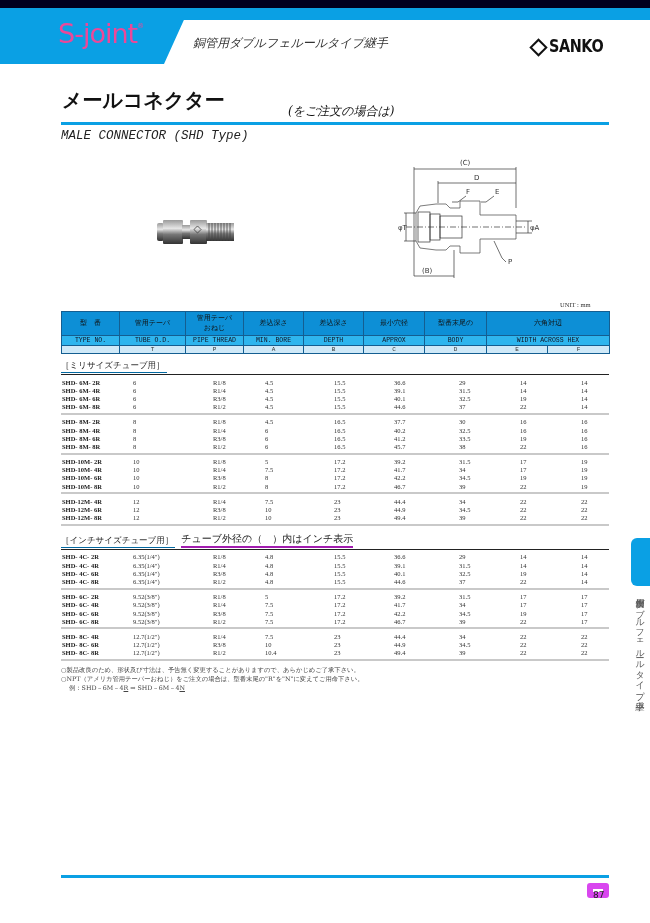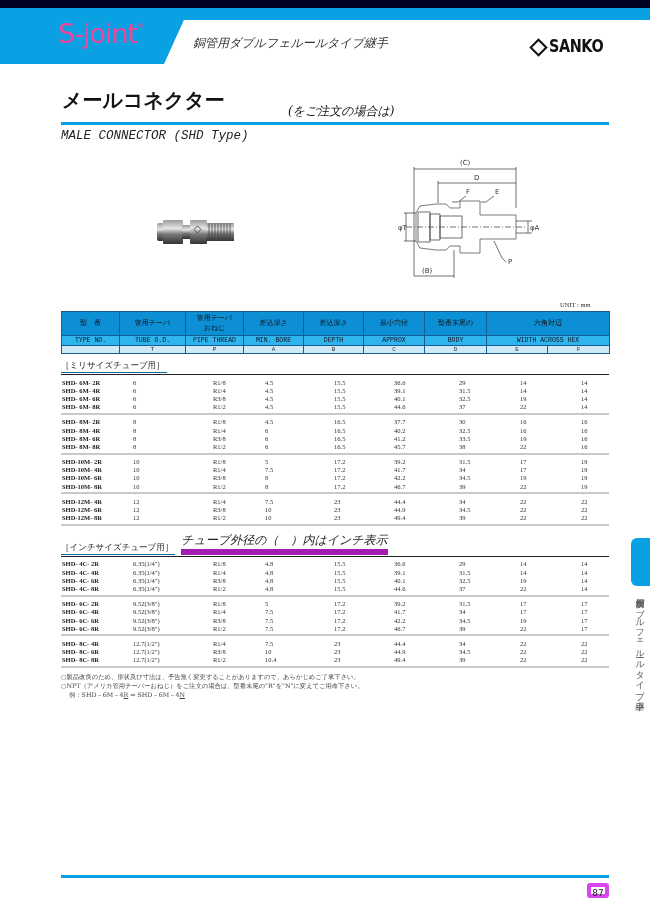--- a/index.html
+++ b/index.html
@@ -32,21 +32,21 @@
   table.spec { width: 548px; border-collapse: collapse; table-layout: fixed; font-family: Liberation Mono, monospace; border-radius: 11px; }
   table.spec col.c0 { width: 58px; } table.spec col.c1 { width: 66px; } table.spec col.c2 { width: 58px; }
   table.spec col.c3 { width: 60px; } table.spec col.c4 { width: 60px; } table.spec col.c5 { width: 61px; }
   table.spec col.c6 { width: 62px; } table.spec col.c7 { width: 61px; } table.spec col.c8 { width: 62px; }
   .hdr-jp td { background: #0d8fd6; color: #111; font-size: 7px; text-align: center; height: 24px; border: 1px solid #145e91; line-height: 1.3; }
   .hdr-en td { background: #2eb5ee; color: #112; font-size: 6.5px; text-align: center; height: 10px; border: 1px solid #145e91; }
   .hdr-sym td { background: #cfe9f8; color: #333; font-size: 6px; text-align: center; height: 8px; border: 1px solid #145e91; }
 
   .section-label { font-family: "DejaVu Serif", serif; font-size: 8.5px; color: #222; margin-top: 6px; display: flex; align-items: flex-end; gap: 6px; }
   .section-label .bracket { border-bottom: 1px solid #0369a1; padding-right: 2px; }
-  .section-label .note { font-size: 12px; border-bottom: 6px solid #a21caf; font-style: italic; }
+  .section-label .note { font-size: 10px; border-bottom: 2px solid #a21caf; }
   .section-rule { height: 1px; background: #222; margin-top: 1px; }
 
   .group { border-bottom: 2px solid #c9c9c9; padding: 3px 0 2px 0; }
   .row { display: flex; height: 8.2px; align-items: center; font-family: "Liberation Serif", serif; font-size: 6.5px; color: #333; }
   .row span { display: block; overflow: hidden; white-space: nowrap; }
   .row .r-type { width: 62px; padding-left: 1px; font-weight: bold; color: #222; }
   .row .r-t { width: 86px; padding-left: 10px; }
   .row .r-p { width: 54px; padding-left: 4px; }
   .row .r-a { width: 71px; padding-left: 2px; }
   .row .r-b { width: 60px; }
@@ -56,21 +56,21 @@
   .row .r-f { width: 28px; }
 
   .notes { margin-top: 4px; font-family: "DejaVu Serif", serif; font-size: 6.3px; color: #444; line-height: 1.45; }
   .notes .ex { padding-left: 8px; }
   .notes u { text-decoration: underline; }
 
   .side-tab { position: absolute; left: 631px; top: 538px; width: 19px; height: 48px; background: #0aa0e4; border-radius: 6px 0 0 6px; }
   .side-text { position: absolute; left: 632px; top: 592px; width: 14px; writing-mode: vertical-rl; font-family: "DejaVu Sans", sans-serif; font-size: 9px; color: #555; letter-spacing: 0px; }
 
   .footer-rule { position: absolute; left: 61px; top: 875px; width: 548px; height: 3px; background: #0aa0e4; }
-  .page-num { position: absolute; left: 587px; top: 883px; width: 22px; height: 15px; border: 4px solid #d946ef; border-radius: 3px; font-family: "DejaVu Sans", sans-serif; font-size: 9px; color: #222; text-align: center; line-height: 13px; }
+  .page-num { position: absolute; left: 587px; top: 883px; width: 22px; height: 15px; border: 6px solid #d946ef; border-radius: 3px; font-family: "DejaVu Sans", sans-serif; font-size: 9px; color: #222; text-align: center; line-height: 13px; }
 </style>
 </head>
 <body>
 
 <div class="topbar"></div>
 <div class="header-band"></div>
 <div class="brand-tab"></div>
 <div class="brand-logo"><span>S-joint</span><sup>®</sup></div>
 <div class="header-subtitle">銅管用ダブルフェルールタイプ継手</div>
 <div class="sanko">

